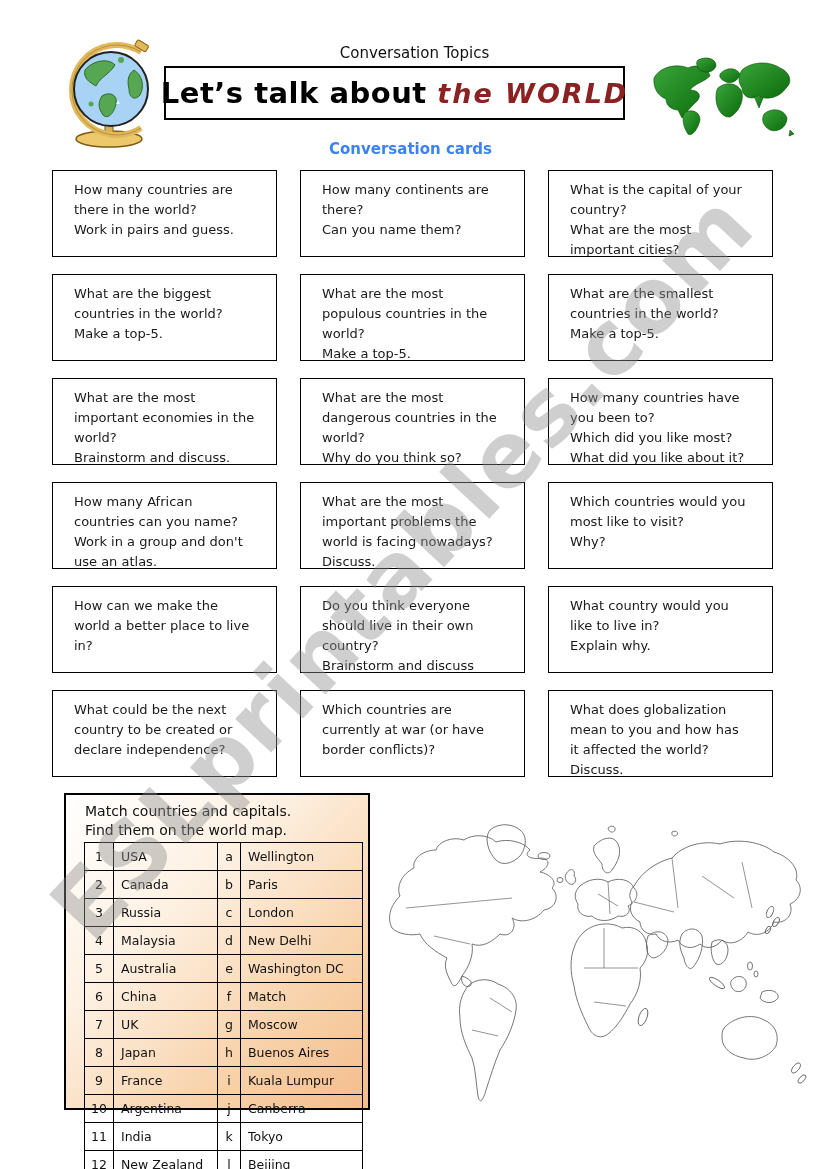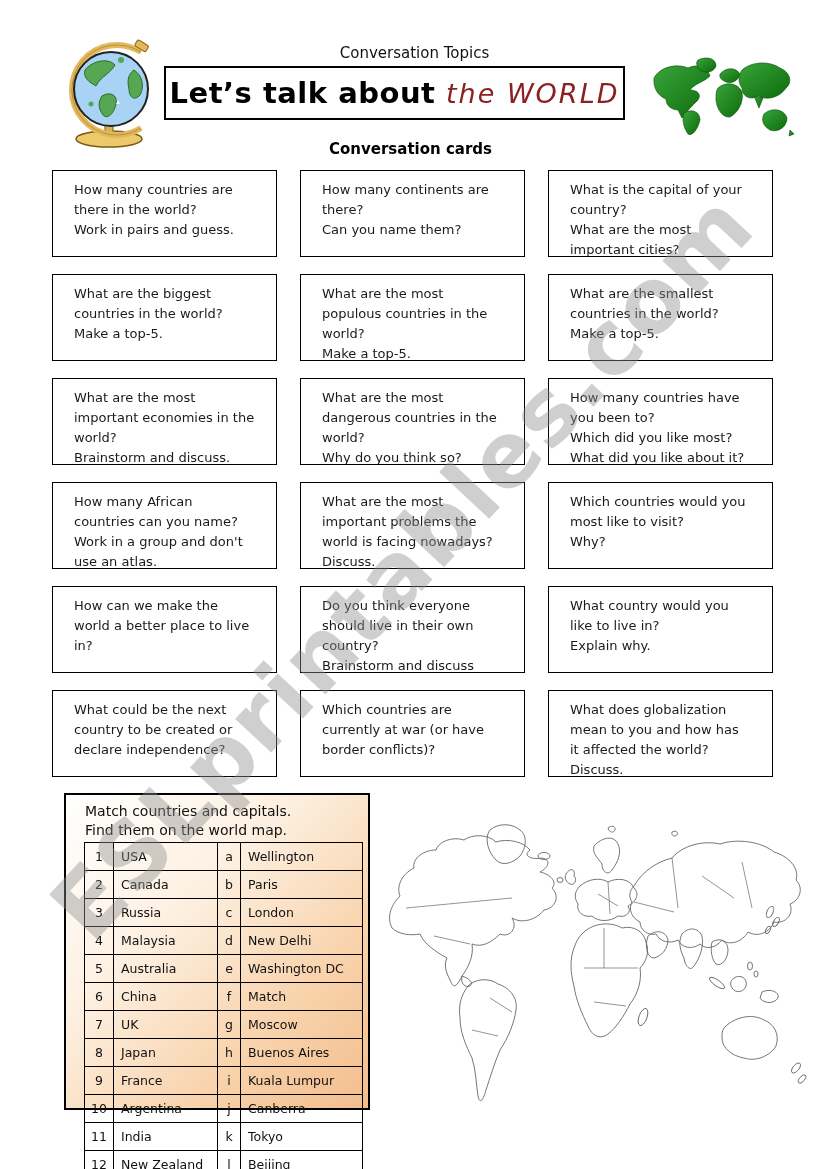--- a/index.html
+++ b/index.html
@@ -9,26 +9,26 @@
 
   .header-topic { position:absolute; top:44px; left:4px; width:100%; text-align:center;
     font-size:15px; color:#111; }
 
   .globe-wrap { position:absolute; left:55px; top:38px; width:110px; height:112px; }
 
   .title-box { position:absolute; left:164px; top:66px; width:461px; height:54px;
     border:2px solid #000; display:flex; align-items:center; justify-content:center;
     background:#fff; white-space:pre; }
   .title-black { font-size:29px; font-weight:600; color:#000; letter-spacing:0.5px; }
-  .title-red { font-size:27px; font-weight:400; font-style:italic; color:#8b2121; letter-spacing:2px; }
+  .title-red { font-size:27px; font-weight:700; font-style:italic; color:#8b2121; letter-spacing:2px; }
 
   .greenmap-wrap { position:absolute; left:646px; top:56px; width:150px; height:84px; }
 
   .subtitle { position:absolute; top:140px; left:0; width:100%; text-align:center;
-    font-size:15px; font-weight:bold; color:#000000; }
+    font-size:15px; font-weight:bold; color:#3b82f6; }
 
   .cards-grid { position:absolute; left:52px; top:170px; width:723px;
     display:grid; grid-template-columns:repeat(3,225px); grid-auto-rows:87px;
     column-gap:23px; row-gap:17px; }
   .card { border:1.5px solid #000; background:#fff; padding:8px 21px; overflow:hidden; }
   .card span { font-size:13px; line-height:19px; white-space:pre-line; }
 
   .match-box { position:absolute; left:64px; top:793px; width:306px; height:317px;
     border:2px solid #000;
     background:linear-gradient(135deg,#ffffff 0%,#fdf1e3 35%,#f8d2aa 72%,#f3bd8d 100%); }

